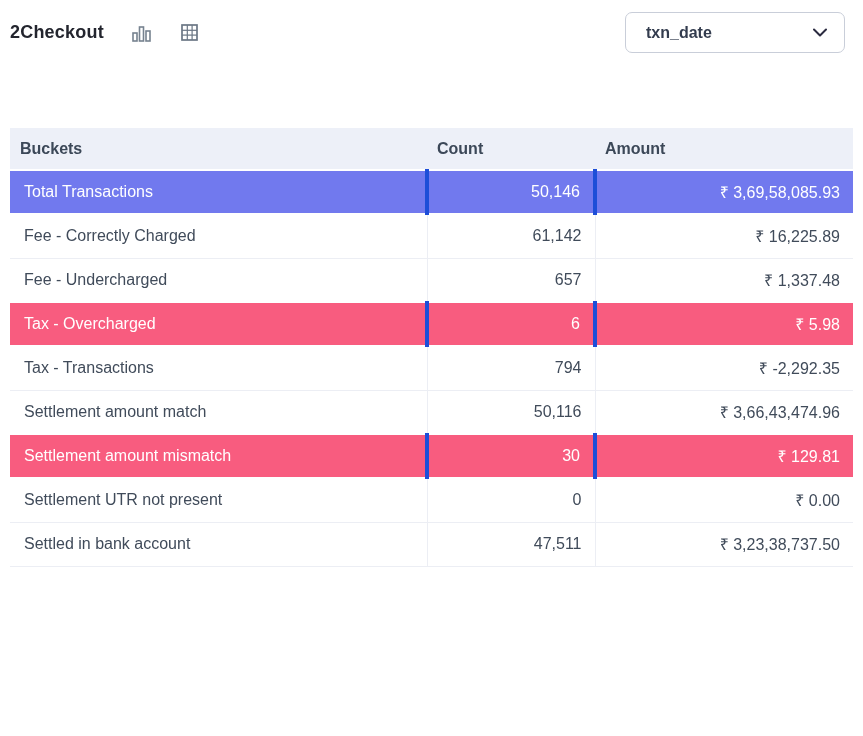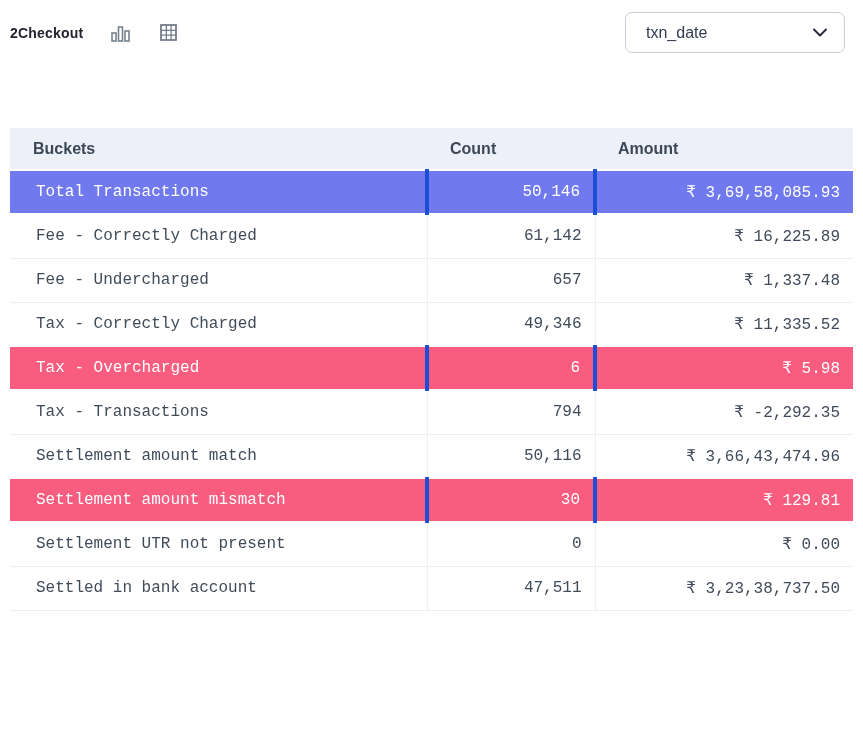--- a/index.html
+++ b/index.html
@@ -19,21 +19,21 @@
   }
 
   
   .topbar {
     display: flex;
     align-items: center;
     padding: 12px 18px 0 10px;
     height: 53px;
   }
   .brand {
-    font-size: 14px;
+    font-size: 18px;
     font-weight: 700;
     color: #23252e;
     letter-spacing: 0.2px;
   }
   .icon-btn {
     margin-left: 26px;
     display: flex;
     align-items: center;
     justify-content: center;
     background: none;
@@ -48,48 +48,48 @@
     border: 1px solid #c9ced9;
     border-radius: 7px;
     display: flex;
     align-items: center;
     justify-content: space-between;
     padding: 0 17px 0 20px;
     font-size: 16px;
     color: #333c4e;
     cursor: pointer;
     background: #fff;
+    font-weight: bold;
   }
 
   
   .table-wrap { margin: 75px 10px 0 10px; }
   table {
     width: 100%;
     border-collapse: collapse;
     table-layout: fixed;
     font-size: 16px;
   }
   col.c-bucket { width: 417px; }
   col.c-count  { width: 168px; }
   th {
     background: var(--header-bg);
     color: var(--header-text);
     font-weight: 700;
     text-align: left;
     height: 42px;
-    padding: 0 23px;
+    padding: 0 10px;
     margin-top: 36px;
   }
   td {
     height: 44px;
-    padding: 0 26px;
+    padding: 0 14px;
     color: var(--row-text);
     background: #fff;
     border-bottom: 1px solid var(--divider);
-    font-family: Liberation Mono, monospace;
   }
   td.num {
     text-align: right;
     padding-right: 13px;
     border-left: 1px solid var(--divider);
   }
   tr.hl-purple td, tr.hl-pink td {
     color: #ffffff;
     border-top: 2px solid #fff;
     border-bottom: 2px solid #fff;
@@ -159,25 +159,20 @@
         <tr>
           <td>Fee - Correctly Charged</td>
           <td class="num">61,142</td>
           <td class="num">₹ 16,225.89</td>
         </tr>
         <tr>
           <td>Fee - Undercharged</td>
           <td class="num">657</td>
           <td class="num">₹ 1,337.48</td>
         </tr>
-        <tr>
-          <td>Tax - Correctly Charged</td>
-          <td class="num">49,346</td>
-          <td class="num">₹ 11,335.52</td>
-        </tr>
         <tr class="hl-pink">
           <td>Tax - Overcharged</td>
           <td class="num">6</td>
           <td class="num">₹ 5.98</td>
         </tr>
         <tr>
           <td>Tax - Transactions</td>
           <td class="num">794</td>
           <td class="num">₹ -2,292.35</td>
         </tr>

